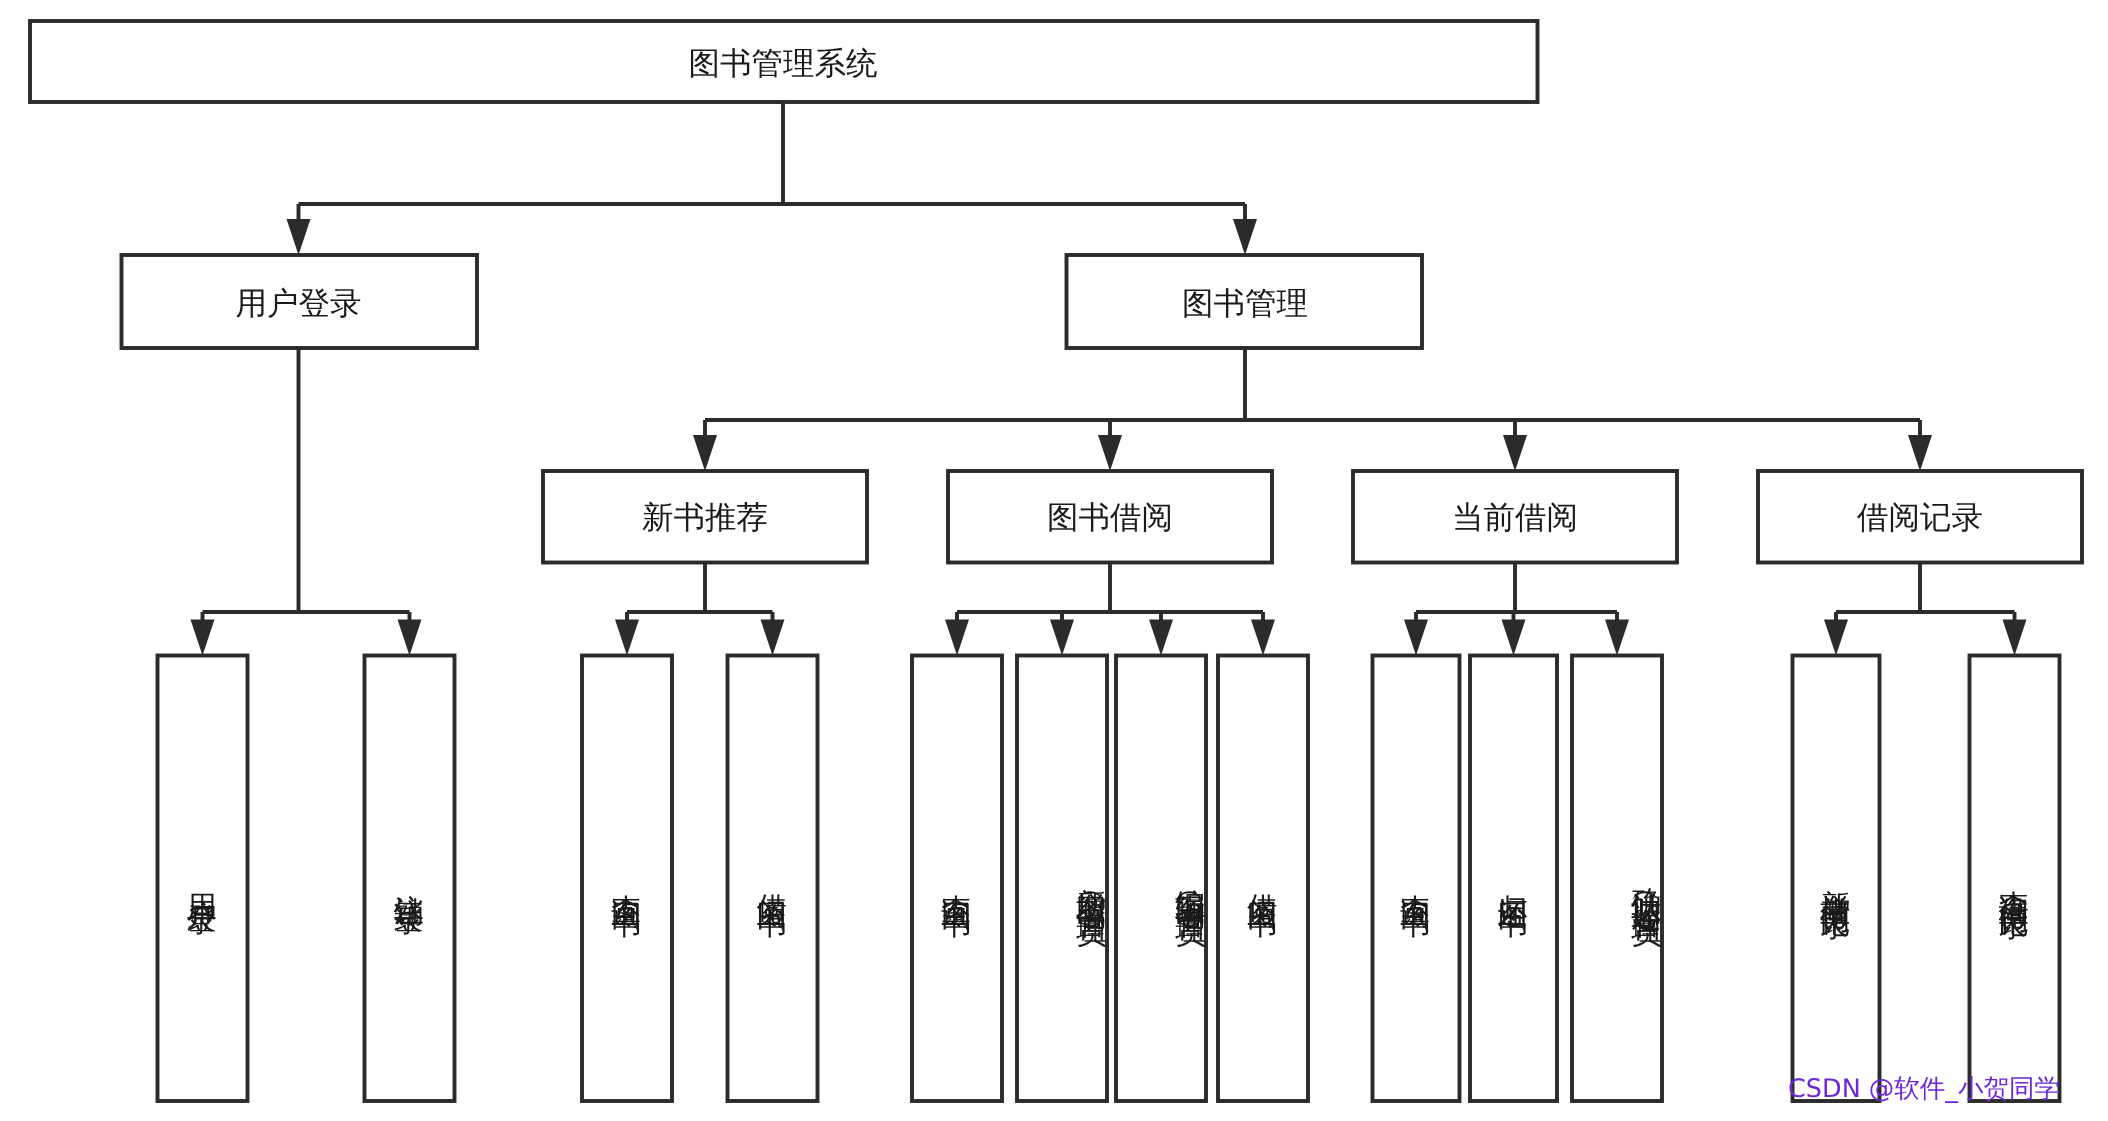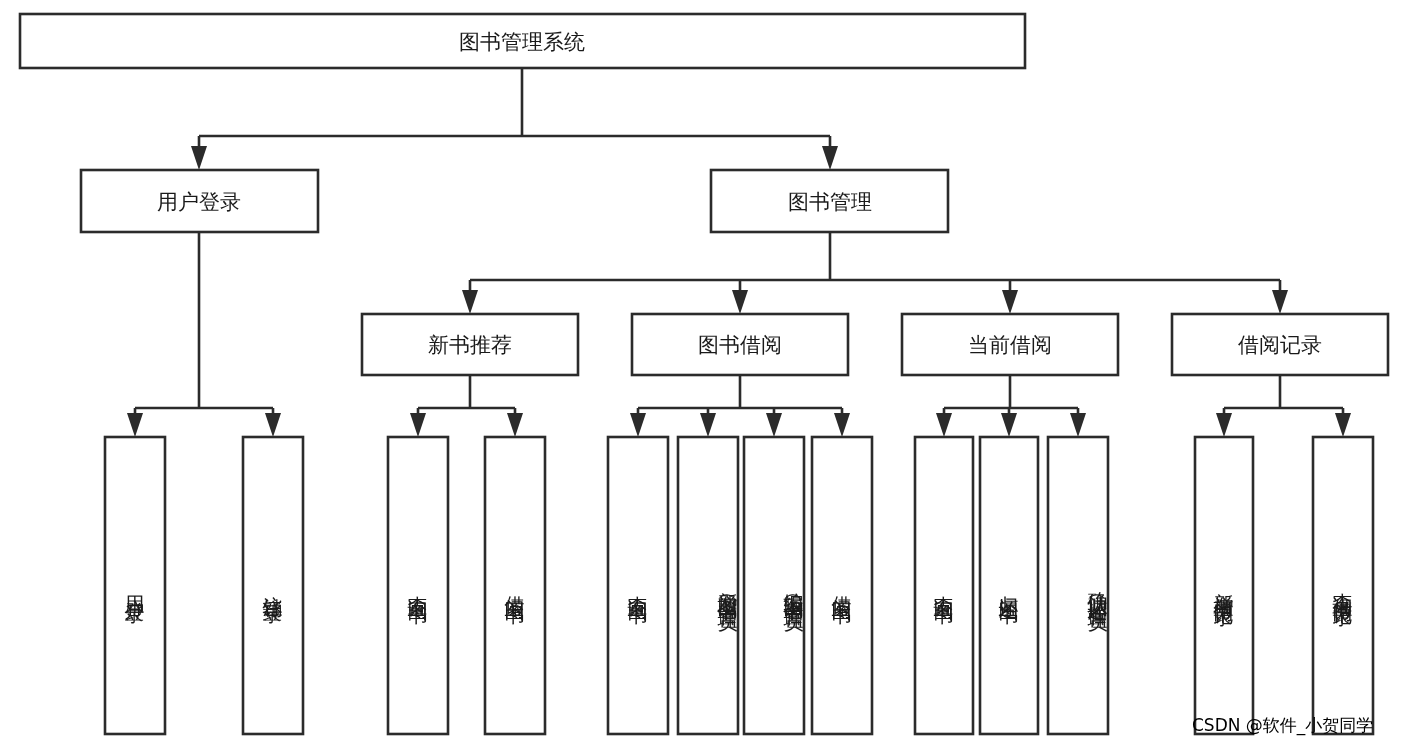--- a/index.html
+++ b/index.html
@@ -60,21 +60,21 @@
     display: flex;
     align-items: center;
     justify-content: center;
     white-space: nowrap;
     pointer-events: none;
   }
   .watermark {
     position: absolute;
     font-family: "DejaVu Sans", "Liberation Sans", sans-serif;
     font-size: 17px;
-    color: #000000;
+    color: #6d28d9;
     white-space: nowrap;
   }
 </style>
 </head>
 <body>
 
 <div id="diagram-root">
 
   <svg id="tree-svg" viewBox="0 0 1405 747">
 

